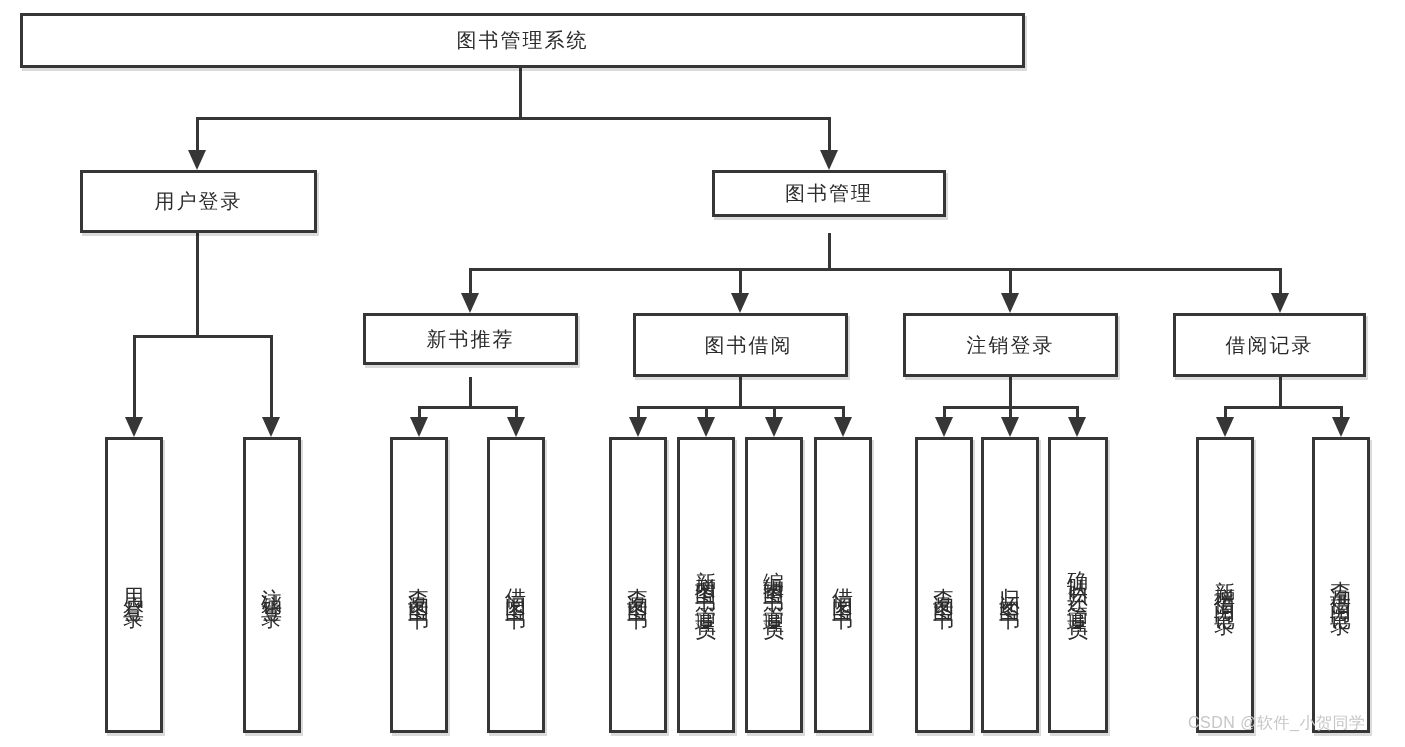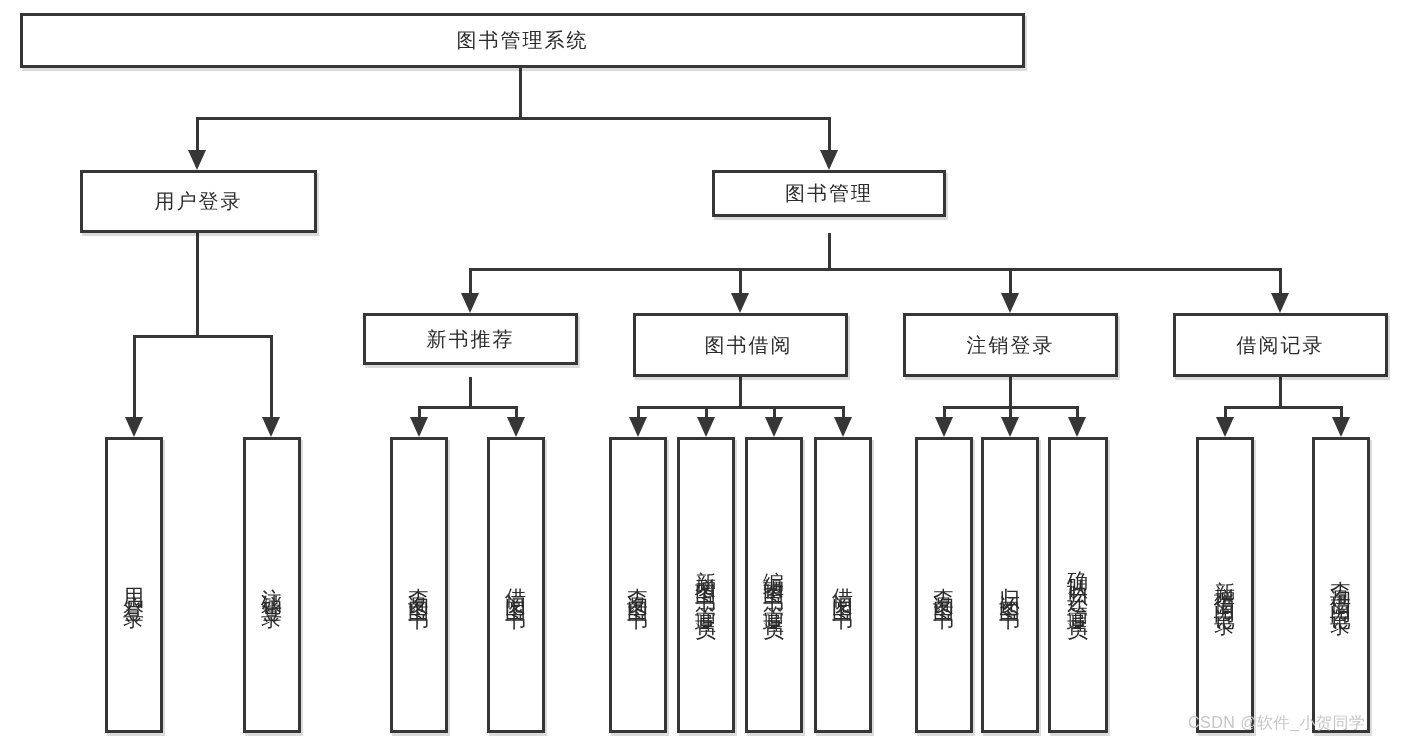--- a/index.html
+++ b/index.html
@@ -107,21 +107,21 @@
 
   <div class="box" style="left:363px; top:313px; width:215px; height:52px;">
     <span class="h-label">新书推荐</span>
   </div>
   <div class="box" style="left:633px; top:313px; width:215px; height:64px;padding-left:16px;">
     <span class="h-label">图书借阅</span>
   </div>
   <div class="box" style="left:903px; top:313px; width:215px; height:64px;">
     <span class="h-label">注销登录</span>
   </div>
-  <div class="box" style="left:1173px; top:313px; width:215px; height:64px;">
+  <div class="box" style="left:1173px; top:313px; width:193px; height:64px;">
     <span class="h-label">借阅记录</span>
   </div>
 
   <div class="vline" style="left:469px; top:377px; height:29px;"></div>
   <div class="hline" style="left:418px; top:406px; width:100px;"></div>
   <div class="vline" style="left:418px; top:406px; height:13px;"></div>
   <div class="arrow" style="left:410px; top:417px;"></div>
   <div class="vline" style="left:515px; top:406px; height:13px;"></div>
   <div class="arrow" style="left:507px; top:417px;"></div>
 

